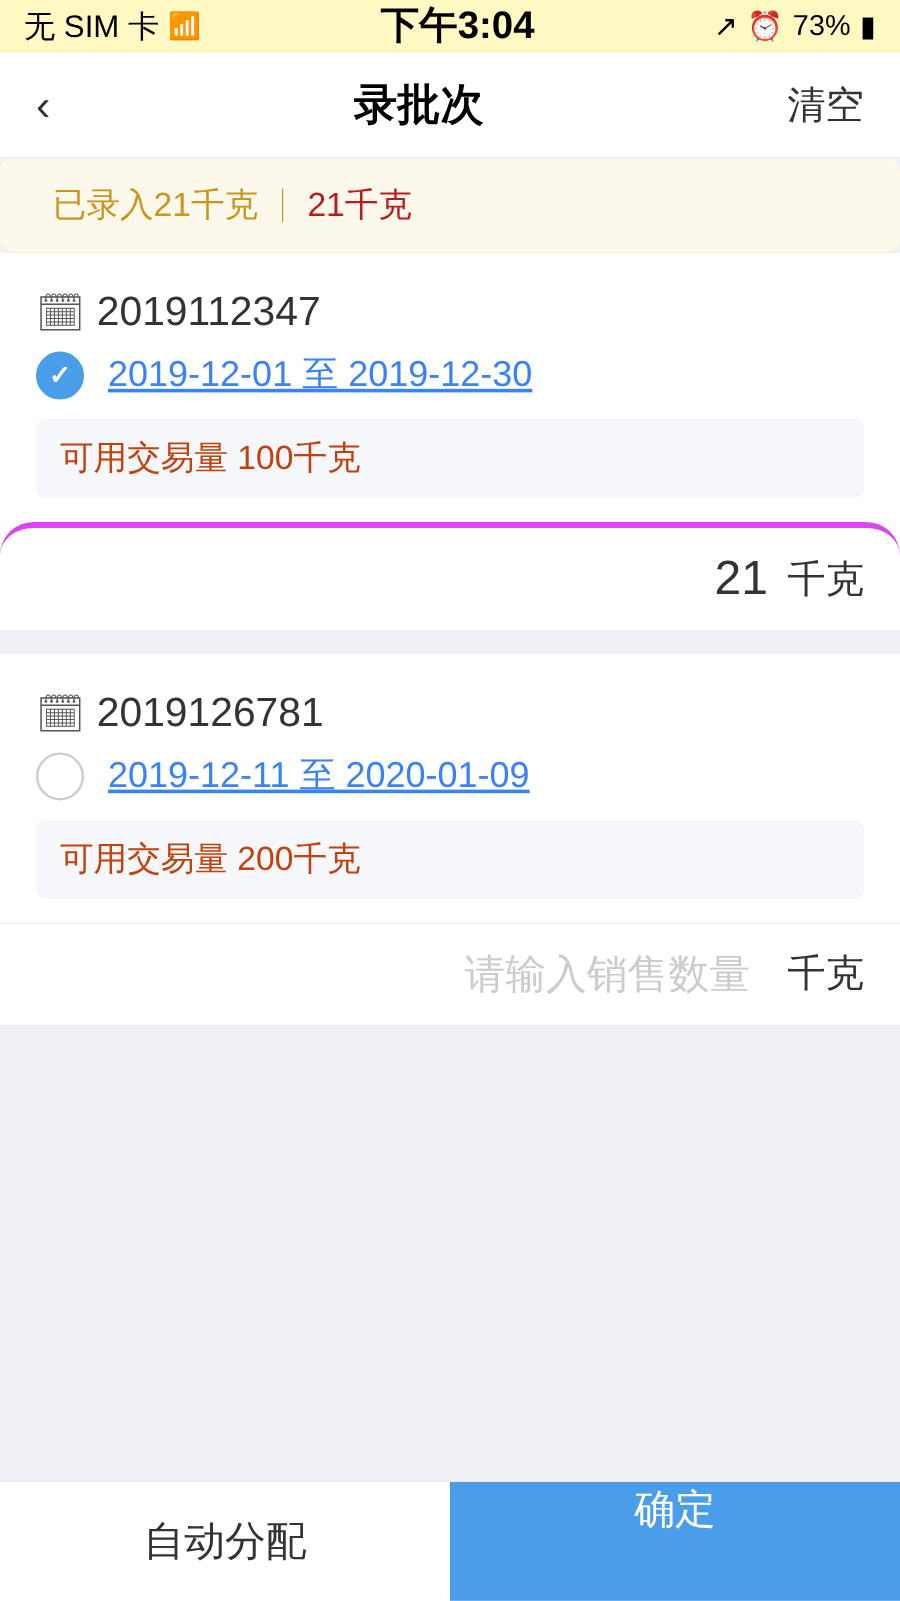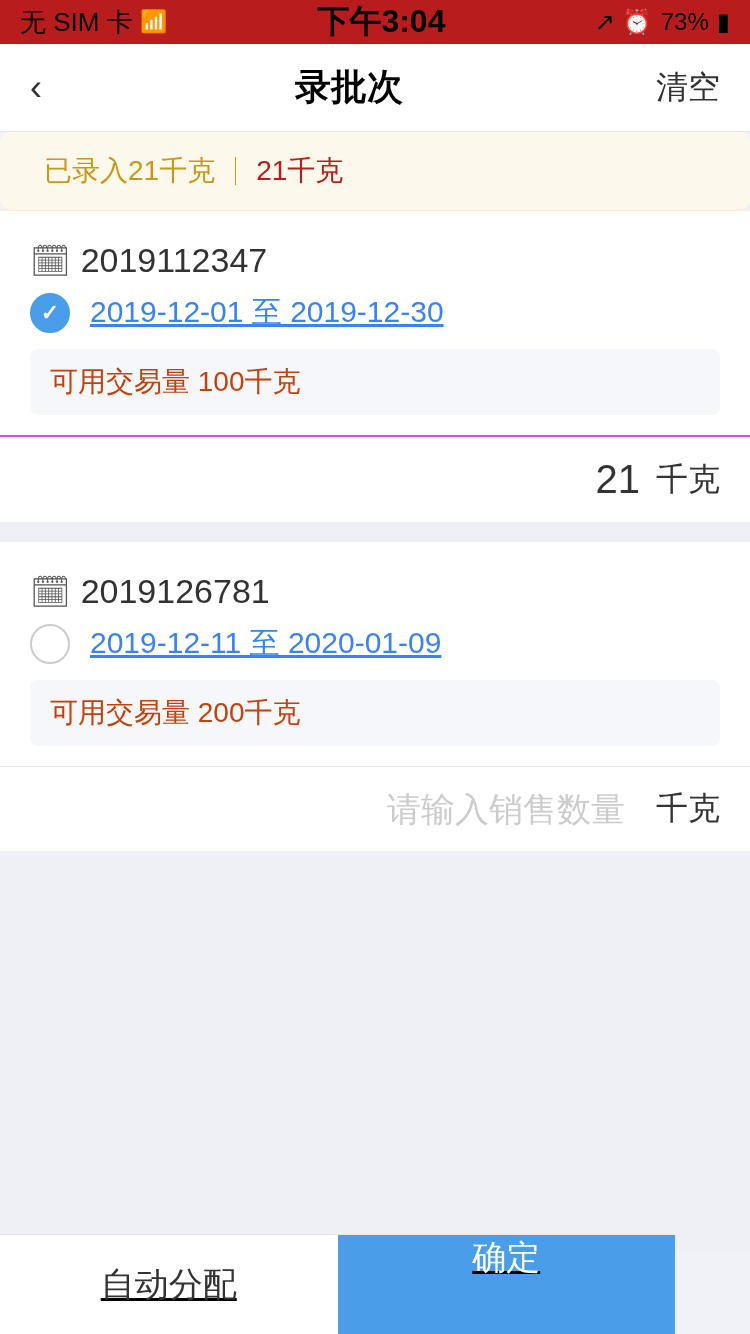--- a/index.html
+++ b/index.html
@@ -8,21 +8,21 @@
       width: 750px;
       min-height: 1334px;
       font-family: -apple-system, "PingFang SC", "Helvetica Neue", sans-serif;
       background: #f0f2f7;
       overflow-x: hidden;
     }
 
     
     .status-bar {
       height: 44px;
-      background: #b91c1c;
+      background: #fef9c3;
       display: flex;
       align-items: center;
       justify-content: space-between;
       padding: 0 20px;
       font-size: 28px;
     }
     .status-left {
       display: flex;
       align-items: center;
       gap: 8px;
@@ -165,21 +165,22 @@
       font-size: 28px;
       color: #c2410c;
     }
 
     .quantity-row {
       display: flex;
       align-items: center;
       justify-content: flex-end;
       padding: 20px 30px;
       gap: 16px;
-      border-top: 2px solid #d946ef;
+      border-top: 5px solid #d946ef;
+      border-radius: 28px;
     }
     .quantity-value {
       font-size: 40px;
       color: #333;
       font-weight: 400;
     }
     .quantity-unit {
       font-size: 32px;
       color: #333;
     }
@@ -219,26 +220,25 @@
       background: #eef0f5;
       flex: 1;
       min-height: 400px;
     }
 
     
     .footer {
       position: fixed;
       bottom: 0;
       left: 0;
-      width: 675px;
+      width: 750px;
       height: 100px;
       display: flex;
       background: #fff;
       border-top: 1px solid #e8e8e8;
-      text-decoration: underline;
     }
     .footer-btn-left {
       flex: 1;
       display: flex;
       align-items: center;
       justify-content: center;
       font-size: 34px;
       color: #333;
       cursor: pointer;
       background: #fff;

